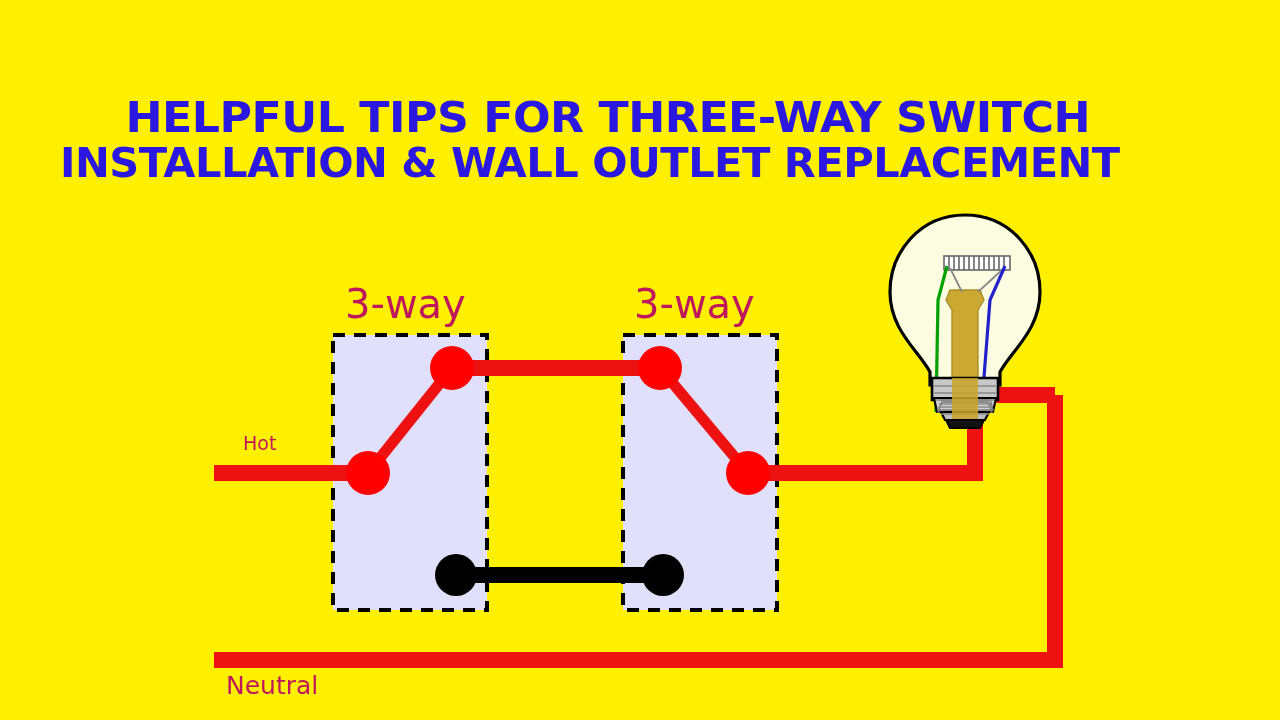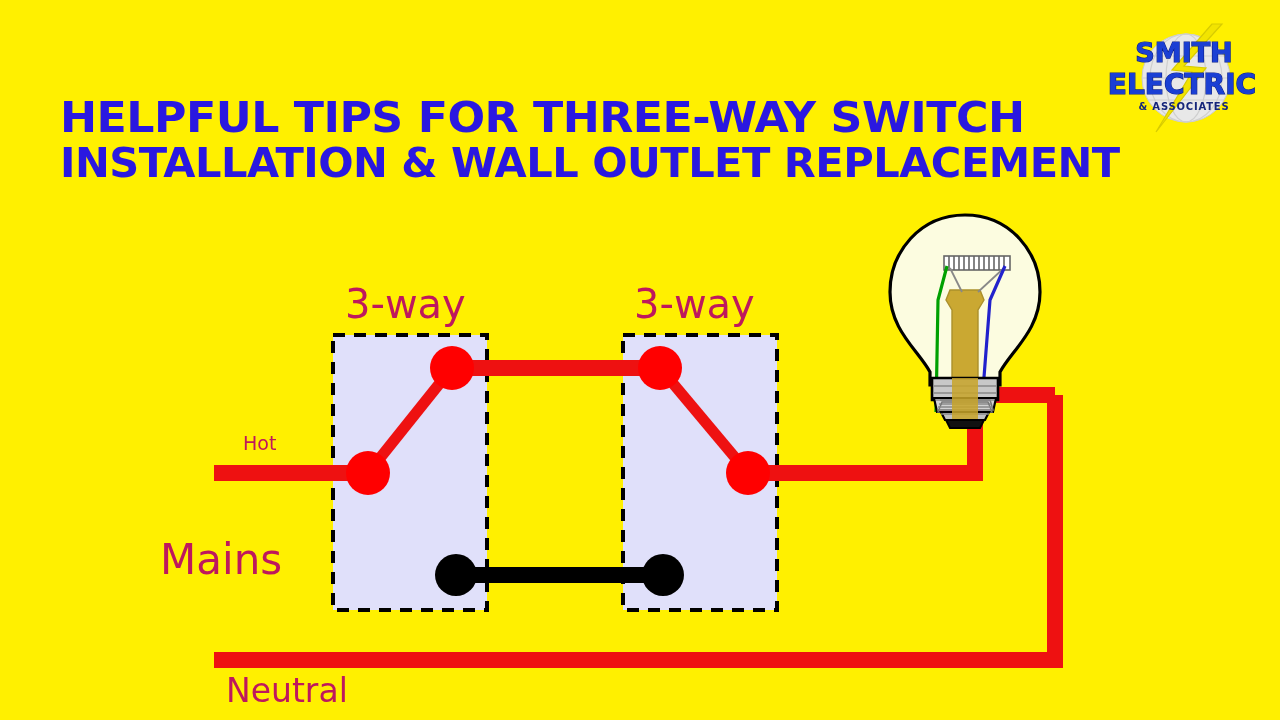--- a/index.html
+++ b/index.html
@@ -17,20 +17,21 @@
     font-family: "DejaVu Sans", "Liberation Sans", sans-serif;
   }
 
   
   .title-block {
     position: absolute;
     left: 60px;
     top: 96px;
     width: 1000px;
     line-height: 1.0;
+    text-align: right;
   }
   .title-line {
     color: #2a18e0;
     font-family: "DejaVu Sans", "Liberation Sans", sans-serif;
     font-weight: 700;
     letter-spacing: -0.5px;
     white-space: nowrap;
     text-transform: uppercase;
   }
   .title-line-1 {
@@ -69,21 +70,21 @@
   .lbl {
     position: absolute;
     color: #be185d;
     font-family: "DejaVu Sans", "Liberation Sans", sans-serif;
     white-space: nowrap;
   }
   .lbl-3way-left  { left: 345px; top: 281px; font-size: 40px; }
   .lbl-3way-right { left: 634px; top: 281px; font-size: 40px; }
   .lbl-hot        { left: 243px; top: 432px; font-size: 19px; }
   .lbl-mains      { left: 160px; top: 535px; font-size: 42px; }
-  .lbl-neutral    { left: 226px; top: 671px; font-size: 33px; }
+  .lbl-neutral    { left: 226px; top: 671px; font-size: 25px; }
 </style>
 </head>
 <body>
 
 <div id="stage">
 
   <div class="diagram">
     <svg width="1280" height="720" viewBox="0 0 1280 720" xmlns="http://www.w3.org/2000/svg">
 
       <rect x="333" y="335" width="154" height="275" fill="#e0e0fa" stroke="#000000" stroke-width="4" stroke-dasharray="12 9"></rect>
@@ -168,41 +169,21 @@
       <circle cx="748" cy="473" r="22" fill="#ff0000"></circle>
       <circle cx="456" cy="575" r="21" fill="#000000"></circle>
       <circle cx="663" cy="575" r="21" fill="#000000"></circle>
 
     </svg>
   </div>
 
   <div class="lbl lbl-3way-left">3-way</div>
   <div class="lbl lbl-3way-right">3-way</div>
   <div class="lbl lbl-hot">Hot</div>
-  <div class="lbl lbl-mains">Mains</div>
   <div class="lbl lbl-neutral">Neutral</div>
 
   <div class="title-block">
     <div class="title-line title-line-1">HELPFUL TIPS FOR THREE-WAY SWITCH</div>
     <div class="title-line title-line-2">INSTALLATION &amp; WALL OUTLET REPLACEMENT</div>
   </div>
 
-  <div class="logo">
-    <svg width="180" height="112" viewBox="0 0 180 112" xmlns="http://www.w3.org/2000/svg">
-
-      <g>
-        <circle cx="92" cy="56" r="44" fill="#e8e8e8" stroke="#cccccc" stroke-width="1"></circle>
-        <ellipse cx="92" cy="56" rx="20" ry="44" fill="none" stroke="#cfcfcf" stroke-width="1.2"></ellipse>
-        <ellipse cx="92" cy="56" rx="36" ry="44" fill="none" stroke="#cfcfcf" stroke-width="1.2"></ellipse>
-        <line x1="48" y1="56" x2="136" y2="56" stroke="#cfcfcf" stroke-width="1.2"></line>
-        <line x1="54" y1="34" x2="130" y2="34" stroke="#cfcfcf" stroke-width="1.2"></line>
-        <line x1="54" y1="78" x2="130" y2="78" stroke="#cfcfcf" stroke-width="1.2"></line>
-      </g>
-
-      <path d="M 118 2 L 78 48 L 98 50 L 62 110 L 112 46 L 90 44 L 128 2 Z" fill="#f2e400" stroke="#d8cc00" stroke-width="1.2"></path>
-
-      <text x="90" y="40" text-anchor="middle" font-family="DejaVu Sans, Liberation Sans, sans-serif" font-size="27" font-weight="700" fill="#1a3fd4" stroke="#0b1f88" stroke-width="1.2" paint-order="stroke">SMITH</text>
-      <text x="88" y="72" text-anchor="middle" font-family="DejaVu Sans, Liberation Sans, sans-serif" font-size="28" font-weight="700" fill="#1a3fd4" stroke="#0b1f88" stroke-width="1.2" paint-order="stroke">ELECTRIC</text>
-      <text x="90" y="88" text-anchor="middle" font-family="DejaVu Sans, Liberation Sans, sans-serif" font-size="10" font-weight="700" fill="#16267a" letter-spacing="0.8">&amp; ASSOCIATES</text>
-    </svg>
-  </div>
 
 </div>
 
 </body></html>

